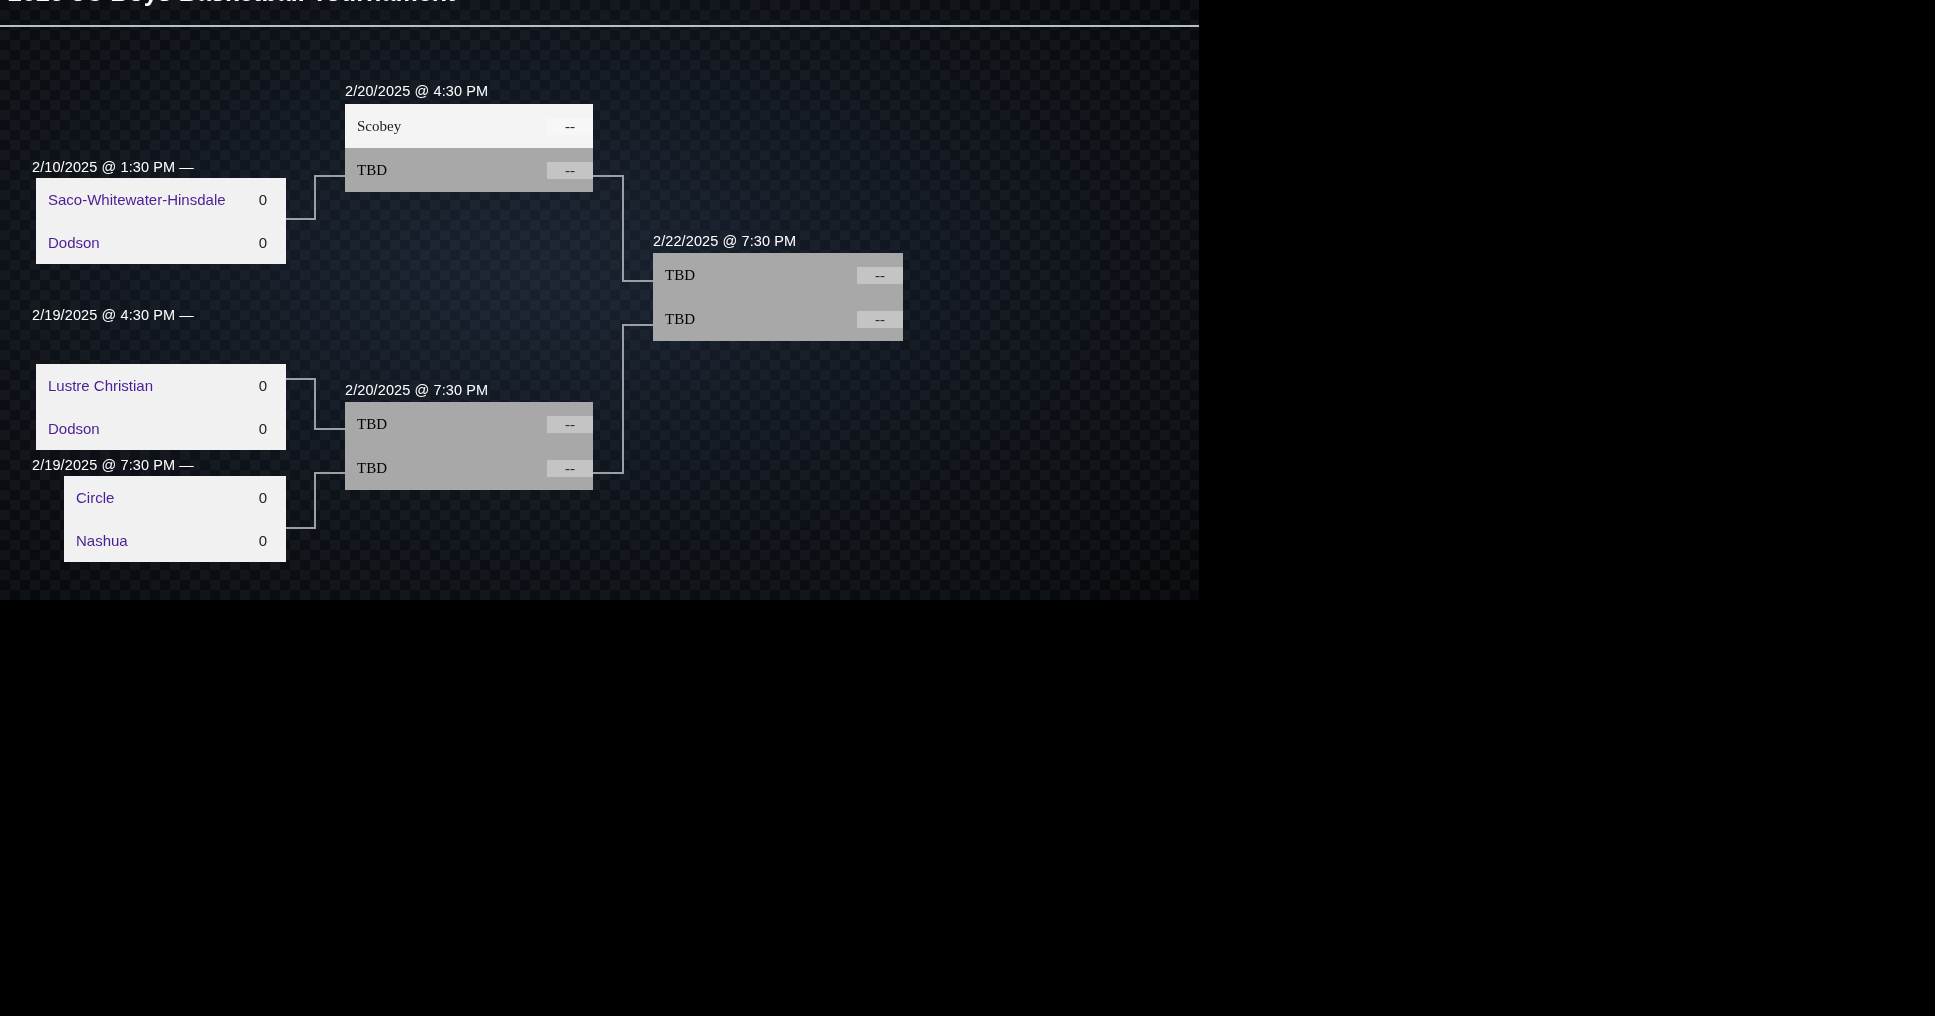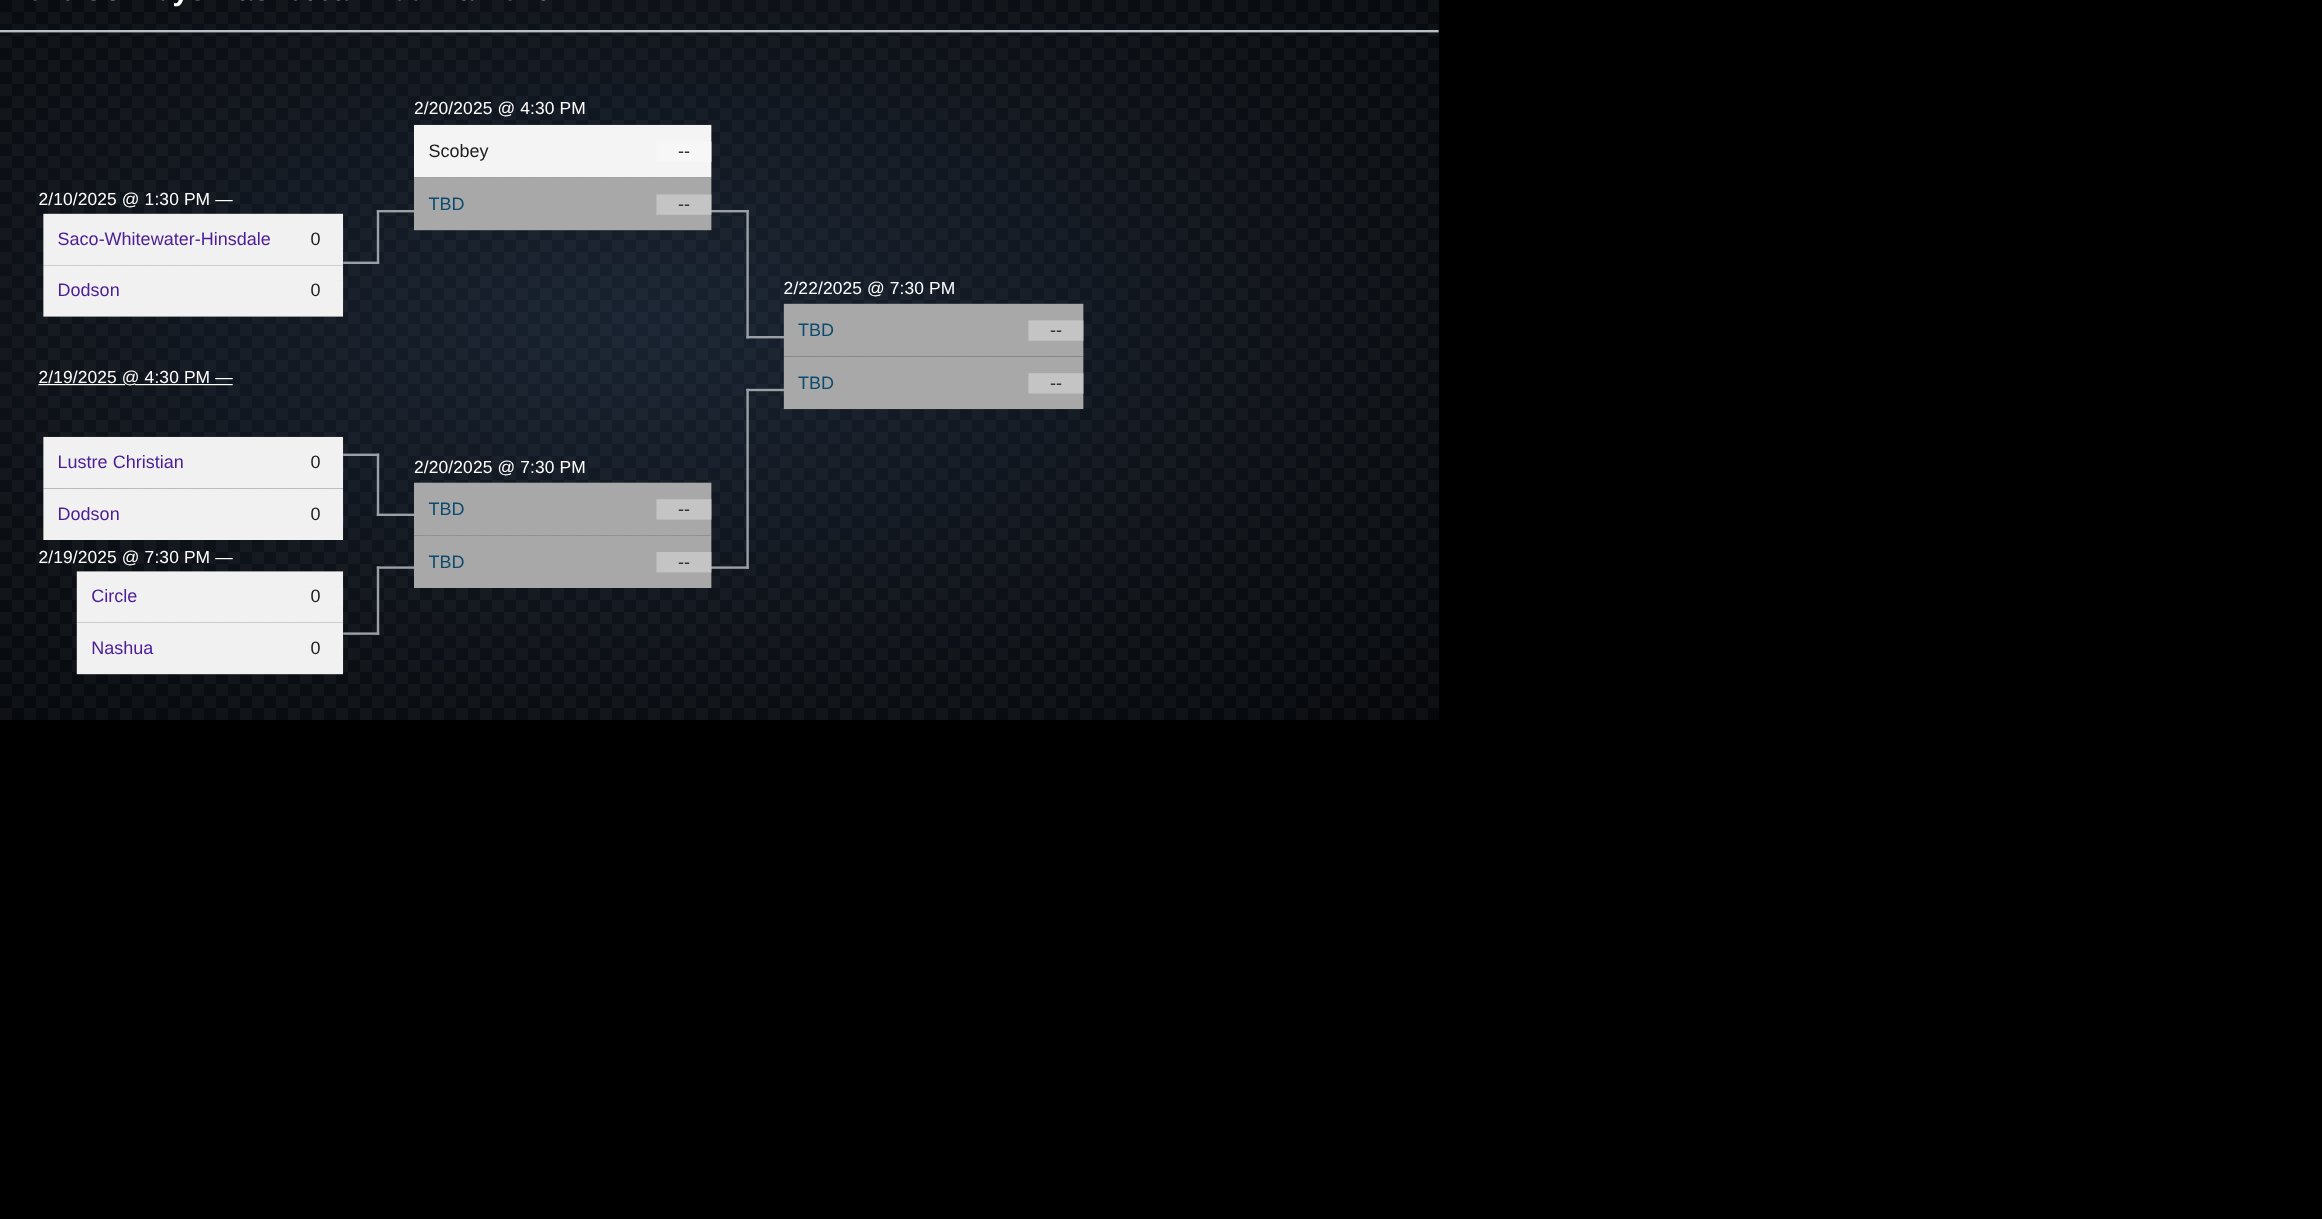--- a/index.html
+++ b/index.html
@@ -97,22 +97,22 @@
     text-align: center;
     font-size: 15px;
   }
 
   
   .box-open .team-row        { background: #f1f1f1; }
   .box-open .team-name       { color: #4c1d95; }
   .box-open .team-score      { color: #1d1d1d; background: #f1f1f1; }
 
   
-  .box-tbd .team-row         { background: #a8a8a8; }
-  .box-tbd .team-name        { color: #0c4a6e; }
+  .box-tbd .team-row         { background: #a8a8a8; font-family: Liberation Serif, serif; }
+  .box-tbd .team-name        { color: #000000; }
   .box-tbd .team-score       { color: #2a2a2a; background: #c4c4c4; }
 
   
   .box-tbd .team-row.filled            { background: #f4f4f4; }
   .box-tbd .team-row.filled .team-name { color: #1d1d1d; }
   .box-tbd .team-row.filled .team-score{ color: #1d1d1d; background: #f7f7f7; }
 
   
   .conn {
     position: absolute;
@@ -156,21 +156,21 @@
     <div class="team-row">
       <span class="team-name">Saco-Whitewater-Hinsdale</span>
       <span class="team-score">0</span>
     </div>
     <div class="team-row">
       <span class="team-name">Dodson</span>
       <span class="team-score">0</span>
     </div>
   </div>
 
-  <div class="match-time" style="left:32px; top:307px;text-decoration:underline;">2/19/2025 @ 4:30 PM —</div>
+  <div class="match-time" style="left:32px; top:307px;">2/19/2025 @ 4:30 PM —</div>
   <div class="match-box box-open" style="left:36px; top:326px; width:250px; height:86px;margin-top:38px;">
     <div class="team-row">
       <span class="team-name">Lustre Christian</span>
       <span class="team-score">0</span>
     </div>
     <div class="team-row">
       <span class="team-name">Dodson</span>
       <span class="team-score">0</span>
     </div>
   </div>

